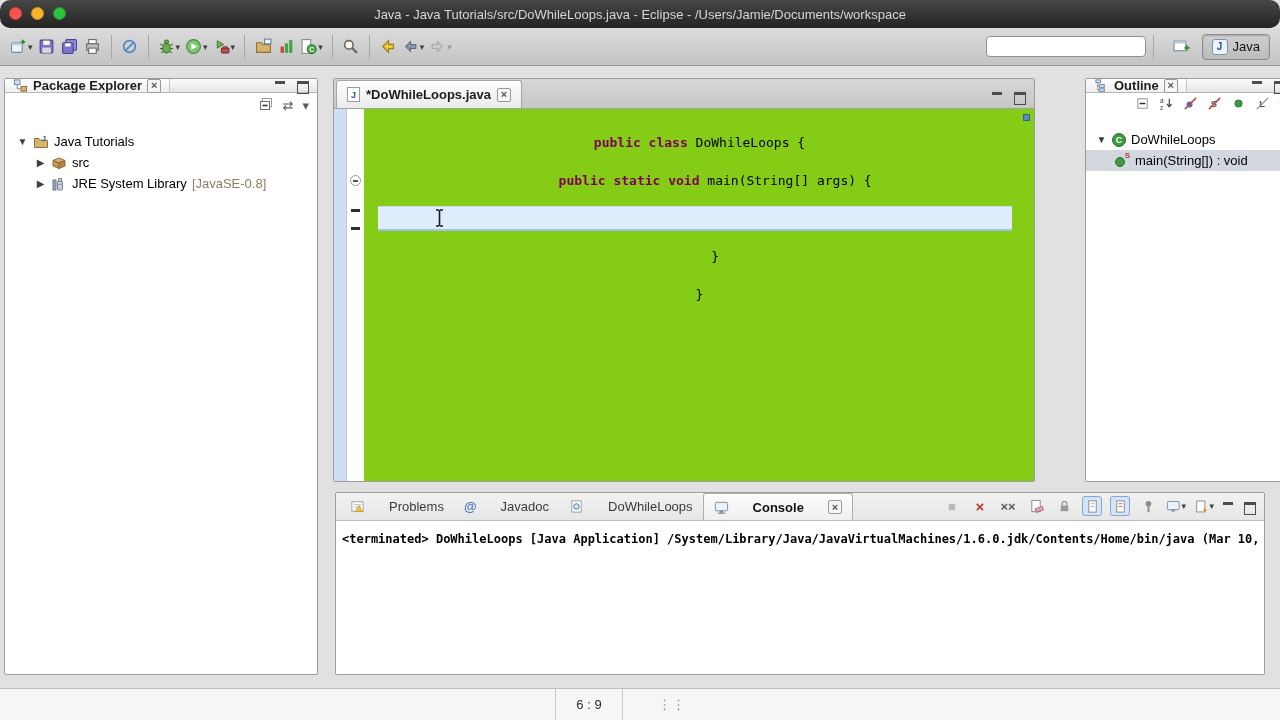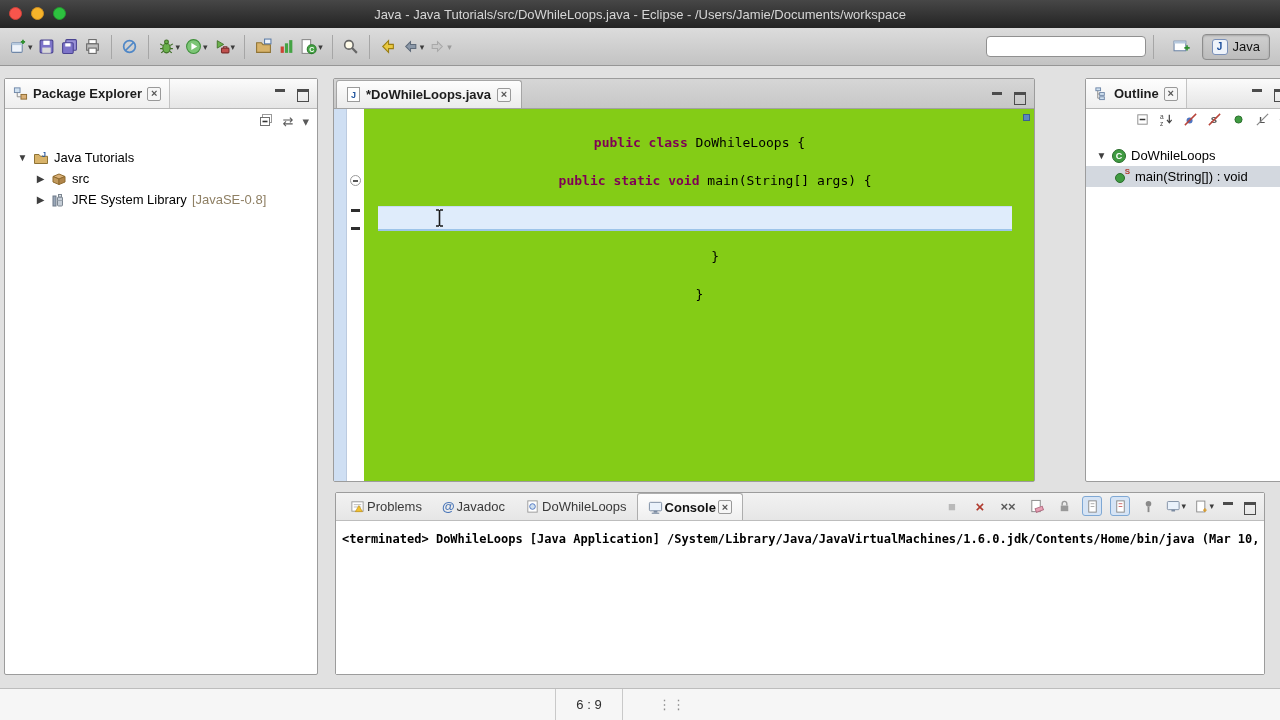--- a/index.html
+++ b/index.html
@@ -3,21 +3,21 @@
 <meta charset="utf-8">
 <style>
   * { margin:0; padding:0; box-sizing:border-box; }
   html,body { width:1280px; height:720px; overflow:hidden; }
   .root { position:relative; width:1280px; height:720px; background:#e1e1e1;
           font-family:"Liberation Sans", sans-serif; font-size:13px; color:#111; }
 
   
   .titlebar { position:absolute; left:0; top:0; width:1280px; height:28px;
               background:linear-gradient(#474747,#232323); display:flex; align-items:center;
-              justify-content:center; color:#d6d6d6; font-size:13px; }
+              justify-content:center; color:#d6d6d6; font-size:13px;border-radius:10px; }
   .lights { position:absolute; left:9px; top:7px; display:flex; gap:9px; }
   .light { width:13px; height:13px; border-radius:50%; }
   .light.red { background:#f8554c; border:1px solid #cf423a; }
   .light.yellow { background:#f6b32a; border:1px solid #cf9021; }
   .light.green { background:#2dc13f; border:1px solid #24992f; }
 
   
   .toolbar { position:absolute; left:0; top:28px; width:1280px; height:38px;
              background:linear-gradient(#dcdcdc,#c3c3c3); border-bottom:1px solid #969696;
              display:flex; align-items:center; padding:0 8px; gap:1px; }
@@ -30,21 +30,21 @@
                   border-radius:4px; background:#fff; padding:0 8px; font-size:12px; }
   .persp-open { margin-left:10px; }
   .persp-btn { margin-left:8px; margin-right:2px; height:26px; display:flex; align-items:center; gap:5px;
                padding:0 9px; border:1px solid #8d8d8d; border-radius:4px;
                background:linear-gradient(#cfcfcf,#bcbcbc); box-shadow:inset 0 1px 2px rgba(0,0,0,.2); }
   .persp-icon { width:16px; height:16px; border:1px solid #7a90b8; border-radius:3px; background:#eef3fa;
                 display:flex; align-items:center; justify-content:center; font-weight:bold; font-size:10px; color:#1c4f9c; }
 
   
   .panel { position:absolute; background:#fff; border:1px solid #9c9c9c; border-radius:2px; }
-  .panel-header { height:30px; background:linear-gradient(#fbfbfb,#e5e5e5); border-bottom:1px solid #b8b8b8;
+  .panel-header { height:14px; background:linear-gradient(#fbfbfb,#e5e5e5); border-bottom:1px solid #b8b8b8;
                   display:flex; align-items:center;justify-content:center; }
   .view-tab { height:100%; display:flex; align-items:center; gap:5px; padding:0 8px;
               border-right:1px solid #c3c3c3; background:linear-gradient(#fdfdfd,#efefef); }
   .view-tab .vlabel { font-weight:bold; color:#1d1d1d; }
   .tab-close { width:14px; height:14px; display:flex; align-items:center; justify-content:center;
                font-size:11px; font-weight:bold; color:#555; border:1px solid #999; border-radius:2px;
                background:#f6f6f6; line-height:1; }
   .header-btns { margin-left:auto; display:flex; gap:9px; padding-right:8px; align-items:center; }
   .btn-min, .btn-max { width:13px; height:11px; position:relative; }
   .btn-min::before { content:""; position:absolute; left:1px; top:1px; width:10px; height:3px; background:#4c4c4c; }
@@ -94,21 +94,21 @@
                 color:#fff; font-size:9px; font-weight:bold; display:flex; align-items:center; justify-content:center; }
   .method-icon { position:relative; width:16px; height:15px; }
   .method-icon .dot { position:absolute; left:1px; bottom:1px; width:10px; height:10px; border-radius:50%;
                       background:#3f9b41; border:1px solid #2a6d2c; }
   .method-icon .sdec { position:absolute; right:0; top:-2px; color:#b03a2e; font-size:8px; font-weight:bold; }
   .outline-row-selected { background:#d3d8df; }
 
   
   .console-header { height:28px; background:linear-gradient(#f2f2f2,#e6e6e6); border-bottom:1px solid #bdbdbd;
                     display:flex; align-items:flex-end; padding-left:4px; }
-  .console-tab { height:27px; display:flex; align-items:center; gap:2px; padding:0 10px; color:#3a3a3a;text-align:center; }
+  .console-tab { height:27px; display:flex; align-items:center; gap:24px; padding:0 10px; color:#3a3a3a;text-align:center; }
   .console-tab.selected { background:linear-gradient(#fdfdfd,#efefef); border:1px solid #adadad; border-bottom:none;
                           border-radius:3px 3px 0 0; font-weight:bold; color:#111; }
   .console-toolbar { margin-left:auto; display:flex; align-items:center; gap:8px; padding:0 8px 4px 0; }
   .cbtn { width:20px; height:20px; display:flex; align-items:center; justify-content:center; border-radius:3px; }
   .cbtn.toggled { background:#d6e4f5; border:1px solid #7fa8d4; }
   .console-body { position:absolute; left:0; top:28px; right:0; bottom:0; background:#fff; }
   .console-msg { padding:11px 2px 0 6px; font-family:"DejaVu Sans Mono", monospace; font-size:12px;
                  font-weight:bold; white-space:nowrap; overflow:hidden; color:#000; }
 
   

